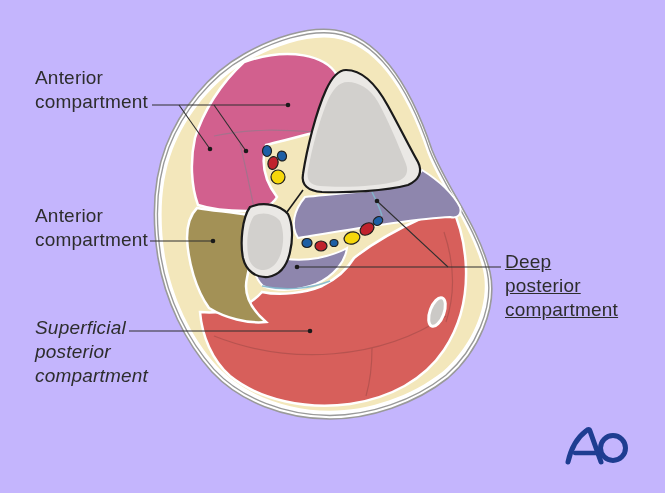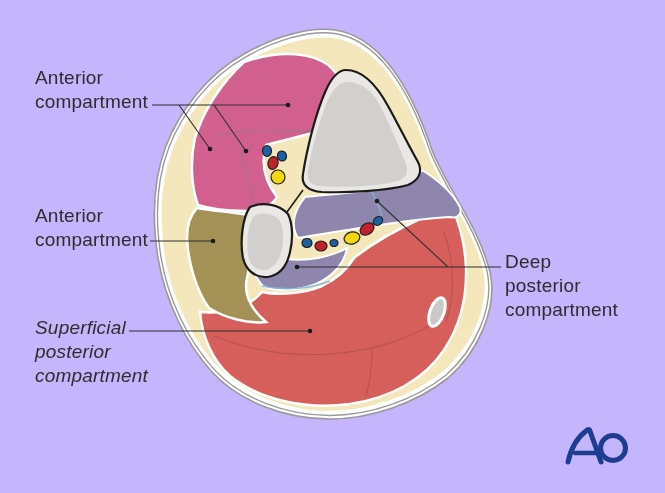--- a/index.html
+++ b/index.html
@@ -4,21 +4,21 @@
 <style>
   html,body{margin:0;padding:0;background:#fff;}
   #stage{position:relative;width:665px;height:493px;background:#c4b5fd;overflow:hidden;
          font-family:"Liberation Sans",sans-serif;}
   #art{position:absolute;left:0;top:0;}
   .lbl{position:absolute;font-size:19px;line-height:24px;color:#2d2d2d;letter-spacing:.2px;}
   .lbl span{display:block;white-space:nowrap;}
   #lbl-anterior{left:35px;top:66px;}
   #lbl-lateral{left:35px;top:204px;}
   #lbl-superficial{left:35px;top:316px;font-style:italic;}
-  #lbl-deep{left:505px;top:250px;}
+  #lbl-deep{left:505px;top:250px;text-decoration:underline;}
   .sr{position:absolute;width:1px;height:1px;overflow:hidden;clip:rect(0 0 0 0);}
   #logo{position:absolute;left:0;top:0;}
 </style>
 </head>
 <body>
 
 <div id="stage">
 
   <svg id="art" width="665" height="493" viewBox="0 0 665 493">
 

